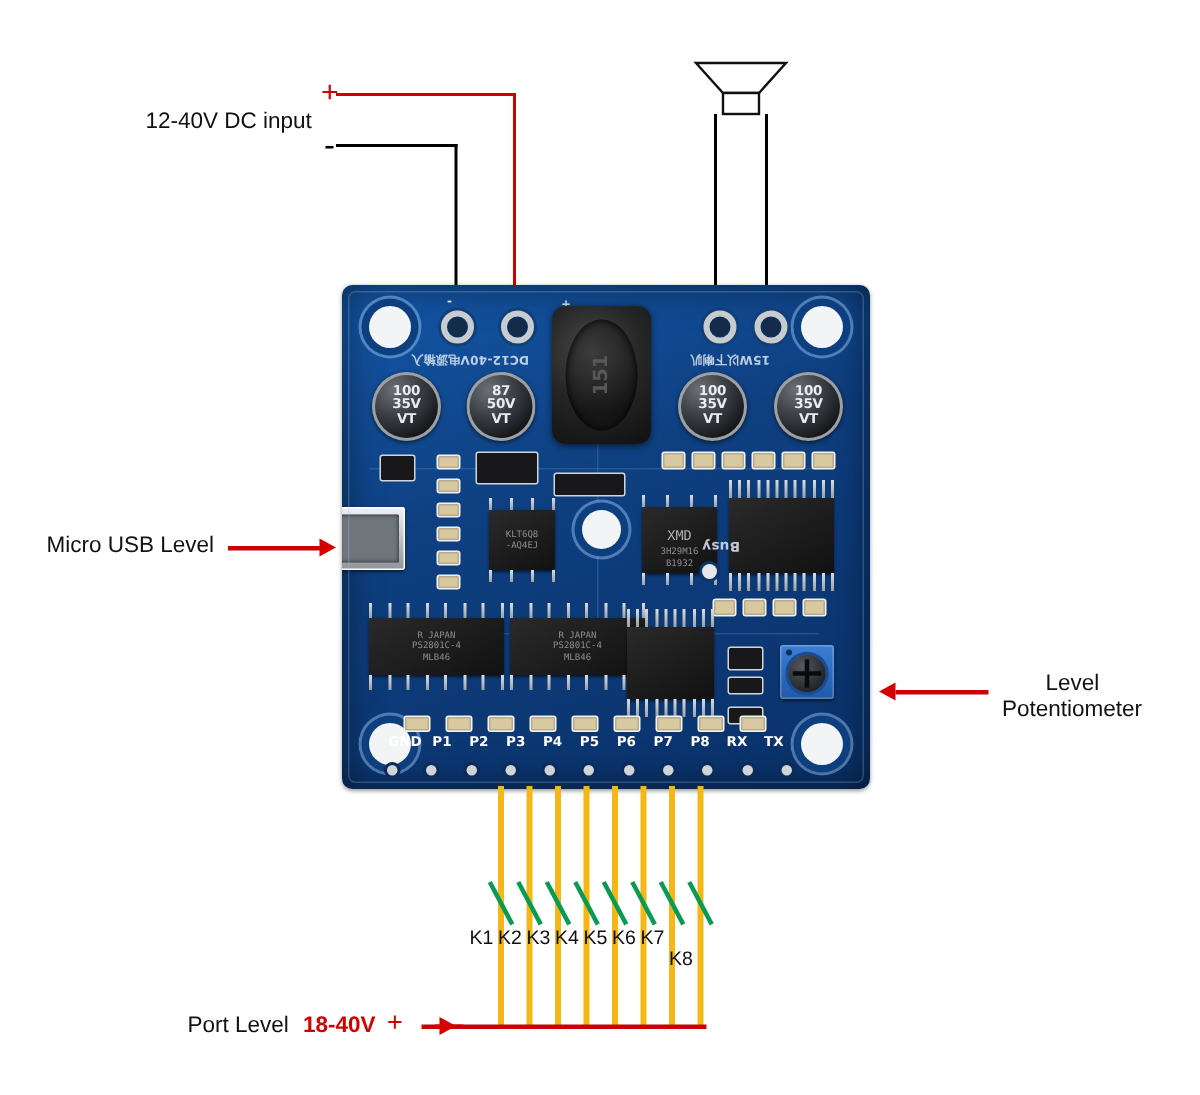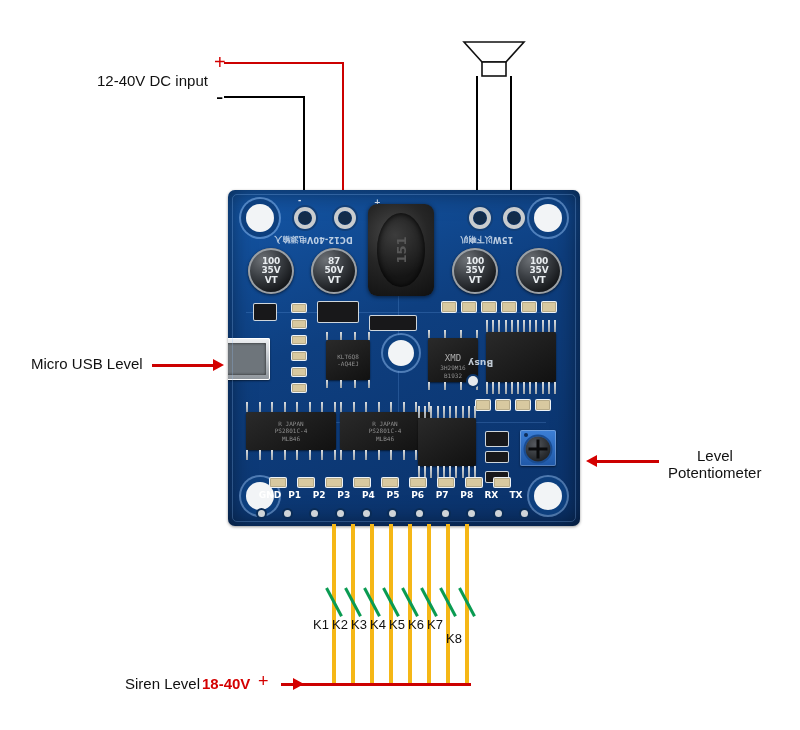--- a/index.html
+++ b/index.html
@@ -412,17 +412,17 @@
   <span class="lbl" style="left:370px;top:617px;font-size:13px;">K4</span>
   <span class="lbl" style="left:389px;top:617px;font-size:13px;">K5</span>
   <span class="lbl" style="left:408px;top:617px;font-size:13px;">K6</span>
   <span class="lbl" style="left:427px;top:617px;font-size:13px;">K7</span>
   <span class="lbl" style="left:446px;top:617px;font-size:13px;margin-top:14px;">K8</span>
 
   <div class="wire red" style="left:290px;top:683px;width:181px;height:3px;"></div>
   <div class="wire red" style="left:281px;top:683px;width:28px;height:3px;"></div>
   <div class="arrow r" style="left:293px;top:678px;"></div>
 
-  <span class="lbl" style="left:125px;top:675px;">Siren Level</span>
+  <span class="lbl" style="left:125px;top:675px;">Port Level</span>
   <span class="lbl red" style="left:202px;top:675px;">18-40V</span>
   <span class="sym" style="left:258px;top:672px;font-size:18px;">+</span>
 
 </div>
 
 </body></html>

